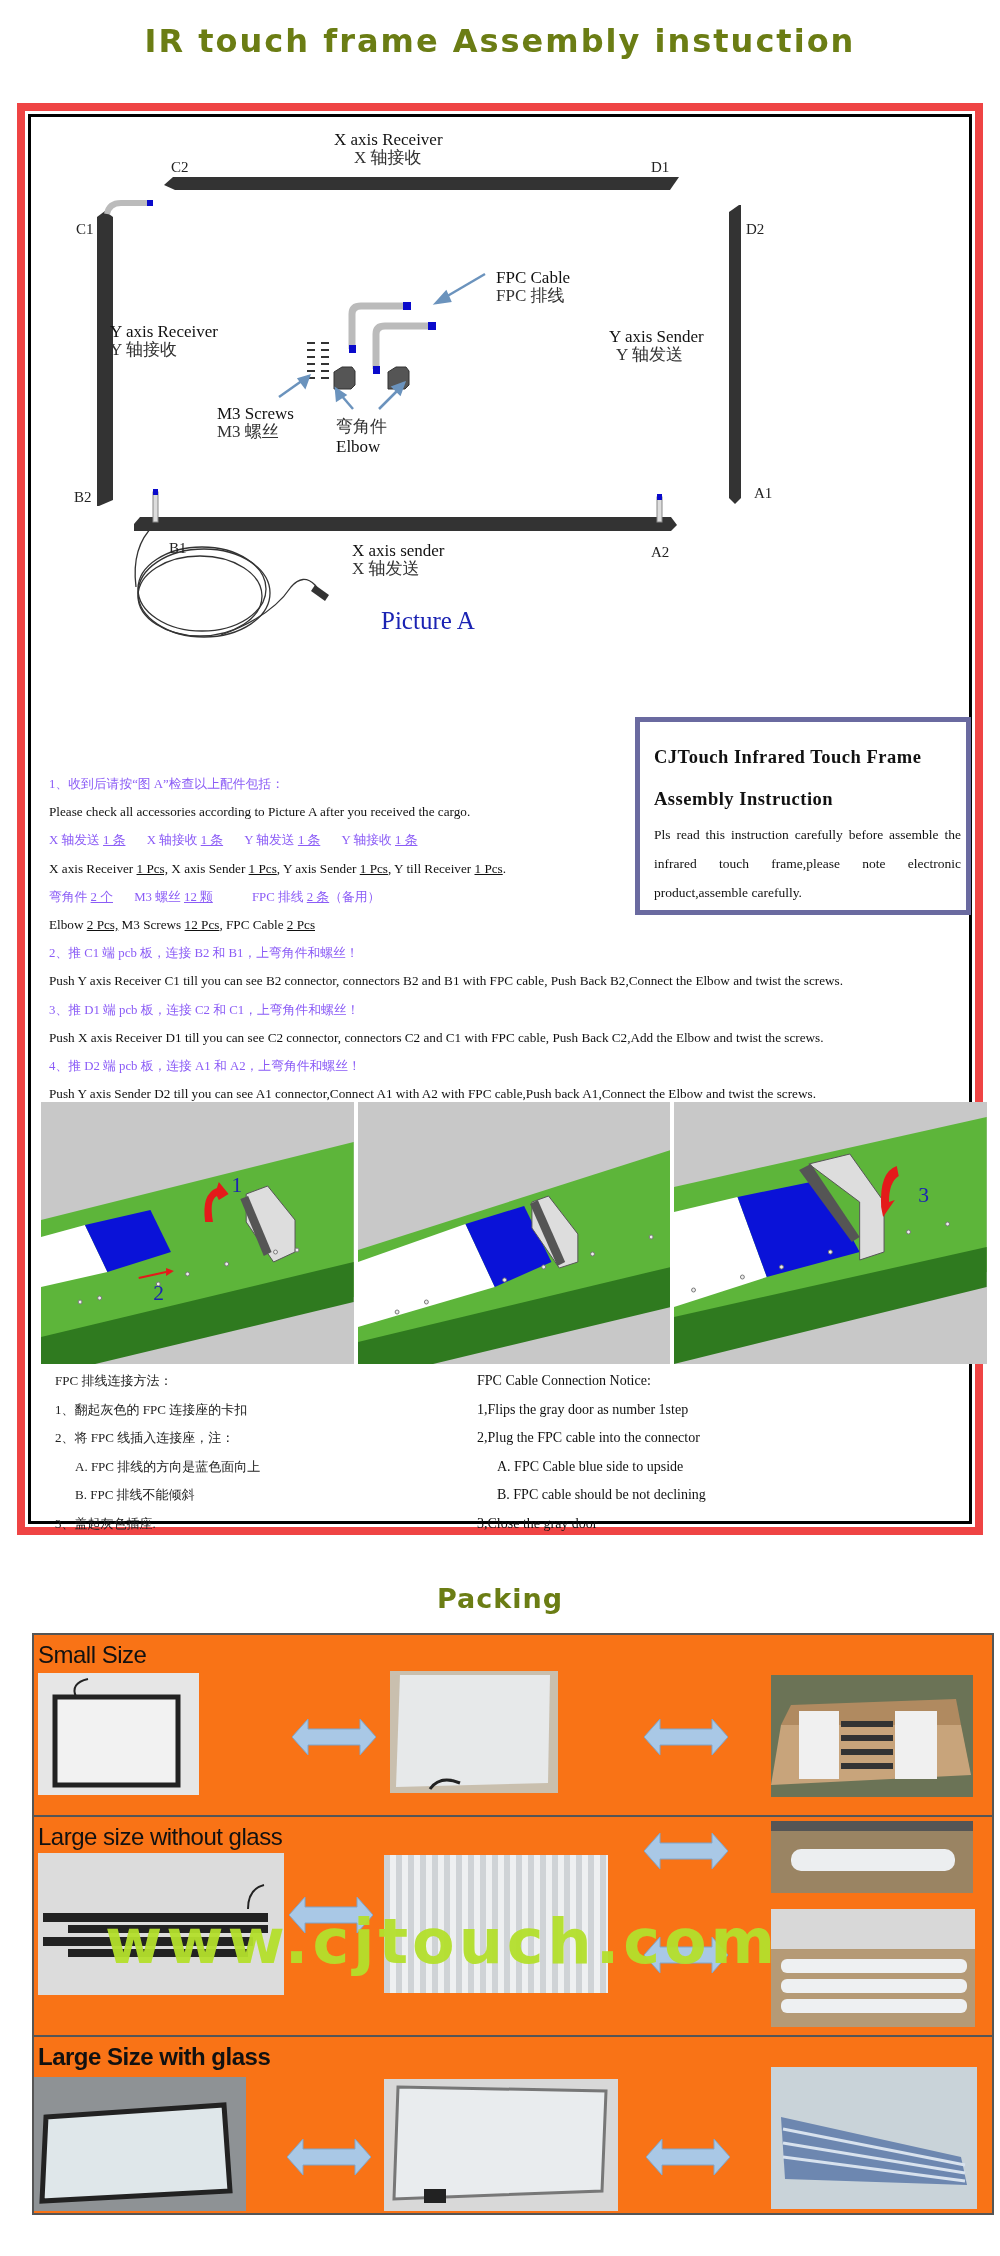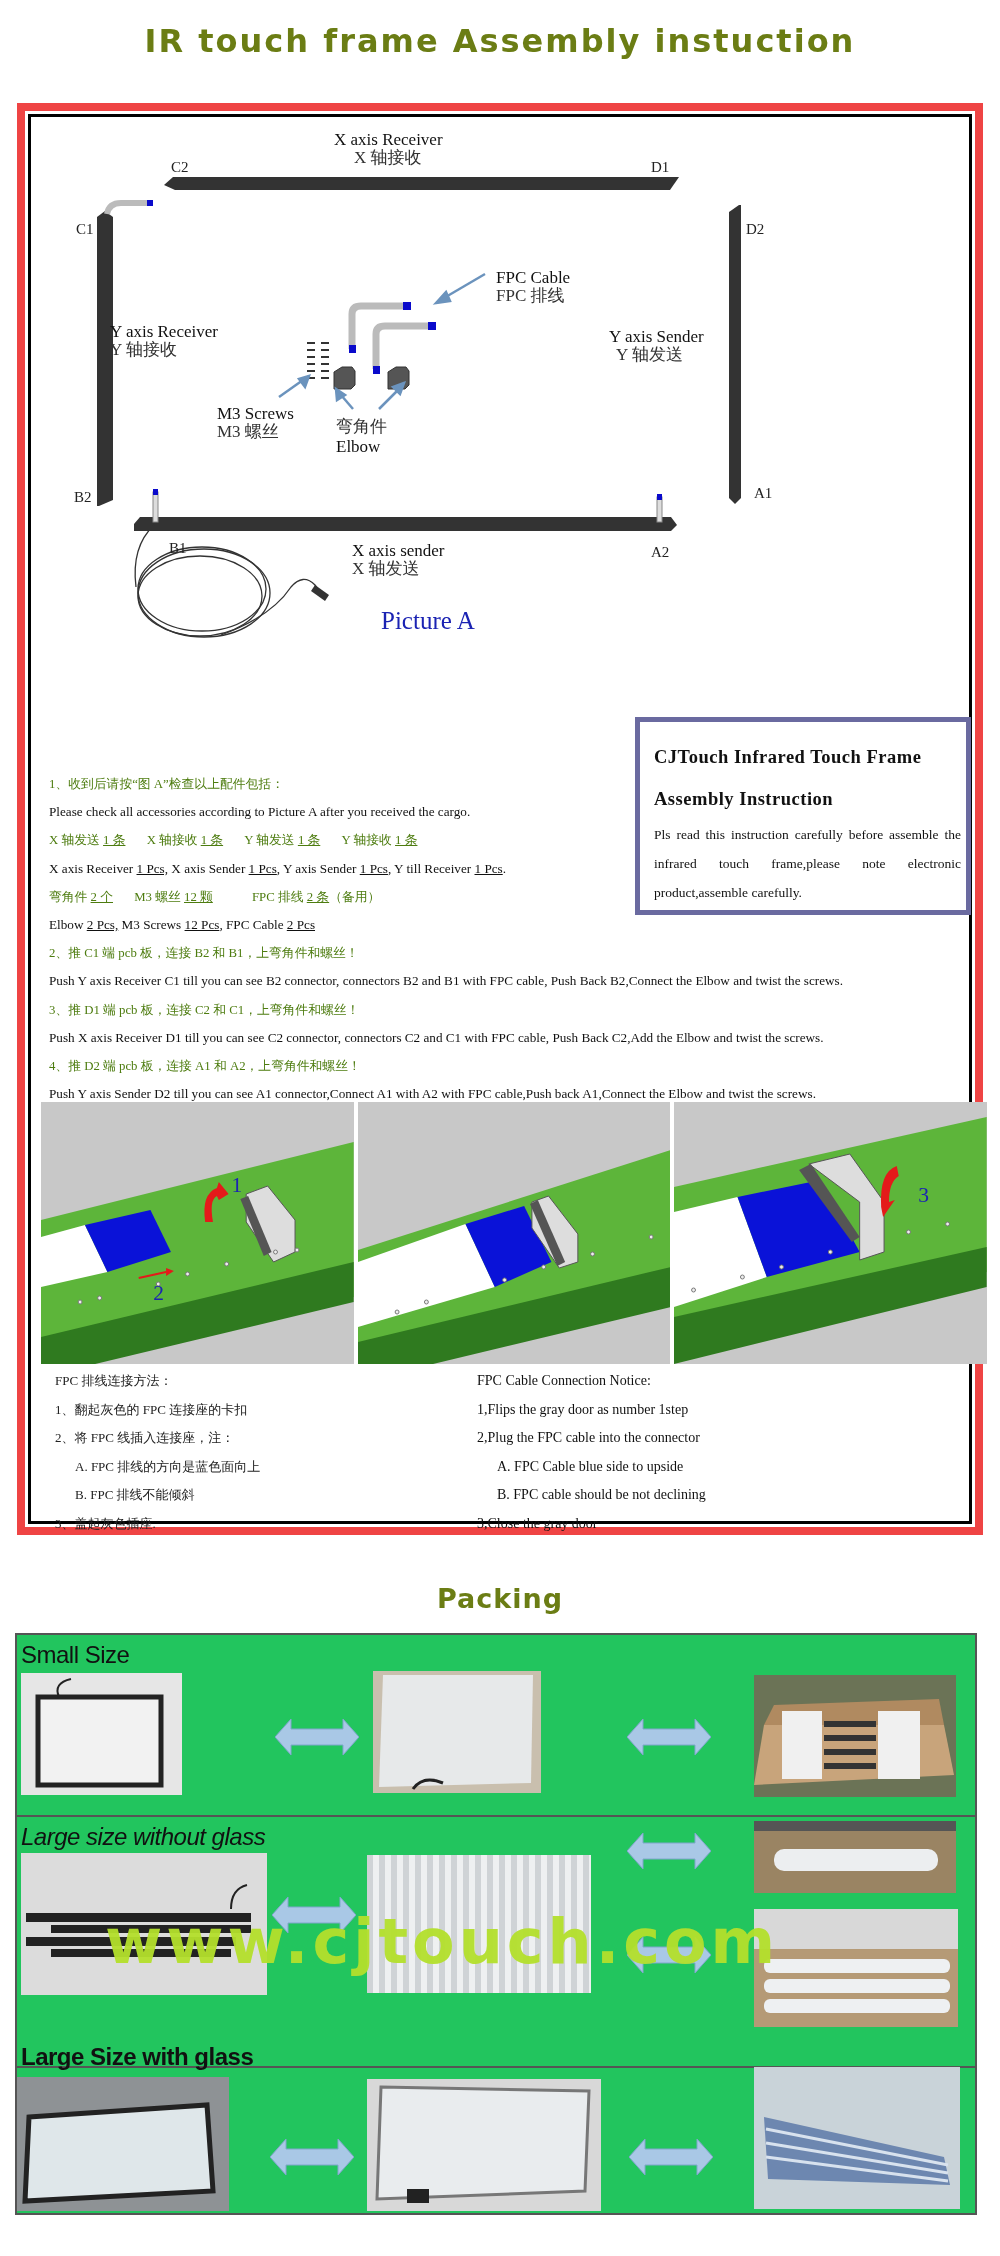--- a/index.html
+++ b/index.html
@@ -30,39 +30,39 @@
 
   .notice-box {
     position: absolute; left: 604px; top: 600px; width: 336px; height: 198px;
     border: 5px solid #6a6aa0; padding: 14px 5px 0 14px; background: #fff;
   }
   .notice-title { font-weight: bold; font-size: 18.5px; line-height: 42px; text-align: justify; letter-spacing: 0.5px; }
   .notice-body { font-size: 13.5px; line-height: 29px; text-align: justify; margin-top: 0; }
 
   .steps { position: absolute; left: 18px; top: 653px; width: 920px; font-size: 13.2px; }
   .steps .ln { height: 28.2px; line-height: 28px; white-space: nowrap; }
-  .steps .ln.cn { color: #4d7c0f; font-size: 12.8px; }
+  .steps .ln.cn { color: #8b5cf6; font-size: 12.8px; }
   .u { text-decoration: underline; margin-top: 10px; }
   .gap { display: inline-block; width: 18px; }
 
   .illus-row { position: absolute; left: 10px; top: 985px; width: 946px; height: 262px; display: flex; gap: 4px; }
   .illus { position: relative; flex: 1; background: #c8c8c8; overflow: hidden; }
   .illus svg { position: absolute; left: 0; top: 0; width: 100%; height: 100%; }
 
   .fpc-notes { position: absolute; left: 24px; top: 1250px; width: 920px; font-size: 14px; }
   .fpc-col { position: absolute; top: 0; }
   .fpc-col .ln { height: 28.5px; line-height: 28px; white-space: nowrap; }
   .fpc-col .ln.indent { padding-left: 20px; }
 
   .pack-title {
     position: absolute; left: 0; top: 1583px; width: 1000px; text-align: center;
     font-family: "DejaVu Sans", sans-serif; font-weight: bold; font-size: 27px; color: #6b7d14; letter-spacing: 1px;
   }
 
-  .pack-table { position: absolute; left: 15px; top: 1633px; width: 962px; height: 582px; border: 2px solid #555; background: #22c55e; }
+  .pack-table { position: absolute; left: 32px; top: 1633px; width: 962px; height: 582px; border: 2px solid #555; background: #f97316; }
   .pack-row { position: absolute; left: 0; width: 958px; border-bottom: 2px solid #555; }
   .pack-row:last-child { border-bottom: none; }
   .pack-label { position: absolute; left: 4px; top: 6px; font-family: "Liberation Sans", sans-serif; font-size: 24px; color: #111; letter-spacing: -0.5px; }
   .photo { position: absolute; overflow: hidden; }
   .photo svg { width: 100%; height: 100%; display: block; }
   .darrow { position: absolute; width: 84px; height: 40px; }
 
   .watermark {
     position: absolute; left: 105px; top: 1905px; font-family: "DejaVu Sans", sans-serif; font-weight: bold;
     font-size: 62px; color: #b4e02c; letter-spacing: 4px; opacity: 0.95; white-space: nowrap;
@@ -329,21 +329,21 @@
           <g fill="#333">
             <rect x="70" y="46" width="52" height="6"></rect>
             <rect x="70" y="60" width="52" height="6"></rect>
             <rect x="70" y="74" width="52" height="6"></rect>
             <rect x="70" y="88" width="52" height="6"></rect>
           </g>
         </svg>
     </div>
   </div>
 
-  <div class="pack-row" style="top:182px;height:251px;font-style:italic;">
+  <div class="pack-row" style="top:182px;height:220px;">
     <div class="pack-label">Large size without glass</div>
     <div class="photo" style="left:4px;top:36px;width:246px;height:142px;background:#dcdcdc;">
       <svg viewBox="0 0 246 142">
           <g fill="#222">
             <rect x="5" y="60" width="225" height="9"></rect>
             <rect x="30" y="72" width="200" height="8"></rect>
             <rect x="5" y="84" width="210" height="9"></rect>
             <rect x="30" y="96" width="180" height="8"></rect>
           </g>
           <path d="M210,56 Q210,36 226,32" stroke="#222" fill="none" stroke-width="2"></path>

